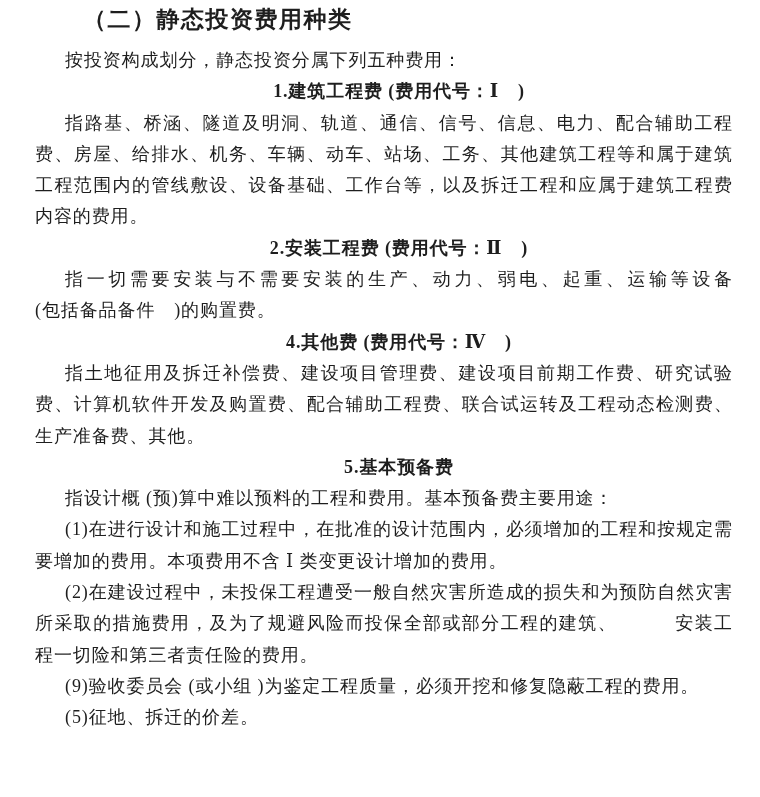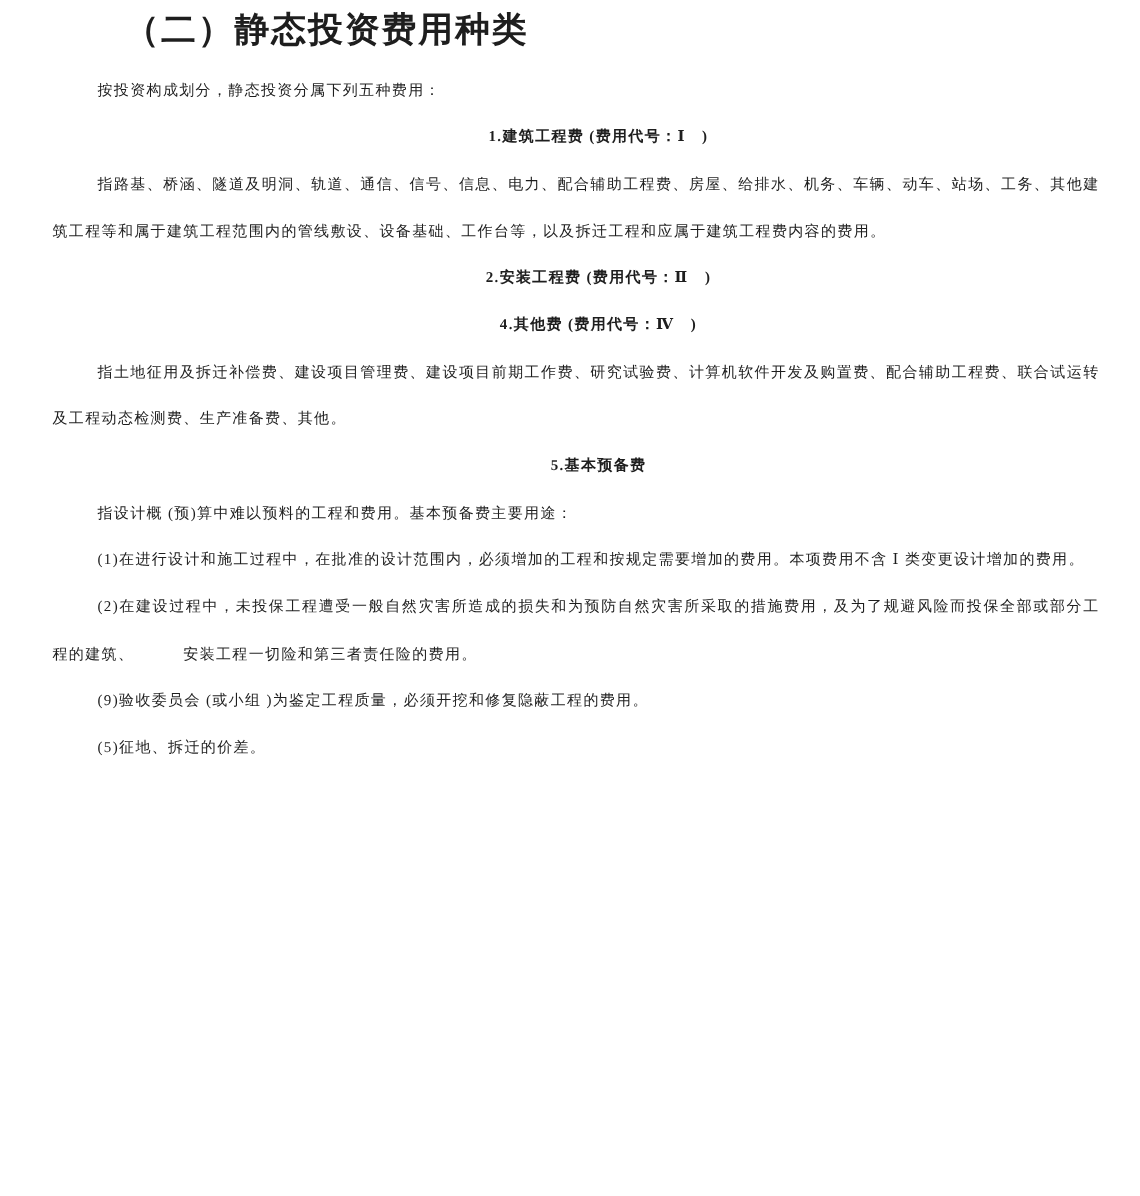--- a/index.html
+++ b/index.html
@@ -21,21 +21,21 @@
   .doc-title {
     font-size: 23px;
     font-weight: bold;
     line-height: 32px;
     letter-spacing: 1.5px;
     text-indent: 48px;
     margin: 0 0 9px 0;
     white-space: nowrap;
   }
   .block {
-    font-size: 10px;
+    font-size: 18px;
     line-height: 31.3px;
     letter-spacing: 0.9px;
     text-align: justify;
     text-indent: 30px;
     margin: 0;
     word-break: break-all;
   }
   .block.heading {
     font-weight: bold;
     text-align: center;
@@ -47,20 +47,21 @@
 <div class="page">
   <h2 class="doc-title">（二）静态投资费用种类</h2>
 
   <p class="block">按投资构成划分，静态投资分属下列五种费用：</p>
 
   <p class="block heading">1.建筑工程费 (费用代号：Ⅰ　)</p>
   <p class="block">指路基、桥涵、隧道及明洞、轨道、通信、信号、信息、电力、配合辅助工程费、房屋、给排水、机务、车辆、动车、站场、工务、其他建筑工程等和属于建筑工程范围内的管线敷设、设备基础、工作台等，以及拆迁工程和应属于建筑工程费内容的费用。</p>
 
   <p class="block heading">2.安装工程费 (费用代号：Ⅱ　)</p>
 
+  <p class="block">指一切需要安装与不需要安装的生产、动力、弱电、起重、运输等设备　　　　(包括备品备件　)的购置费。</p>
 
   <p class="block heading">4.其他费 (费用代号：Ⅳ　)</p>
   <p class="block">指土地征用及拆迁补偿费、建设项目管理费、建设项目前期工作费、研究试验费、计算机软件开发及购置费、配合辅助工程费、联合试运转及工程动态检测费、生产准备费、其他。</p>
 
   <p class="block heading">5.基本预备费</p>
   <p class="block">指设计概 (预)算中难以预料的工程和费用。基本预备费主要用途：</p>
 
   <p class="block">(1)在进行设计和施工过程中，在批准的设计范围内，必须增加的工程和按规定需要增加的费用。本项费用不含 Ⅰ 类变更设计增加的费用。</p>
   <p class="block">(2)在建设过程中，未投保工程遭受一般自然灾害所造成的损失和为预防自然灾害所采取的措施费用，及为了规避风险而投保全部或部分工程的建筑、　　　安装工程一切险和第三者责任险的费用。</p>
   <p class="block">(9)验收委员会 (或小组 )为鉴定工程质量，必须开挖和修复隐蔽工程的费用。</p>

